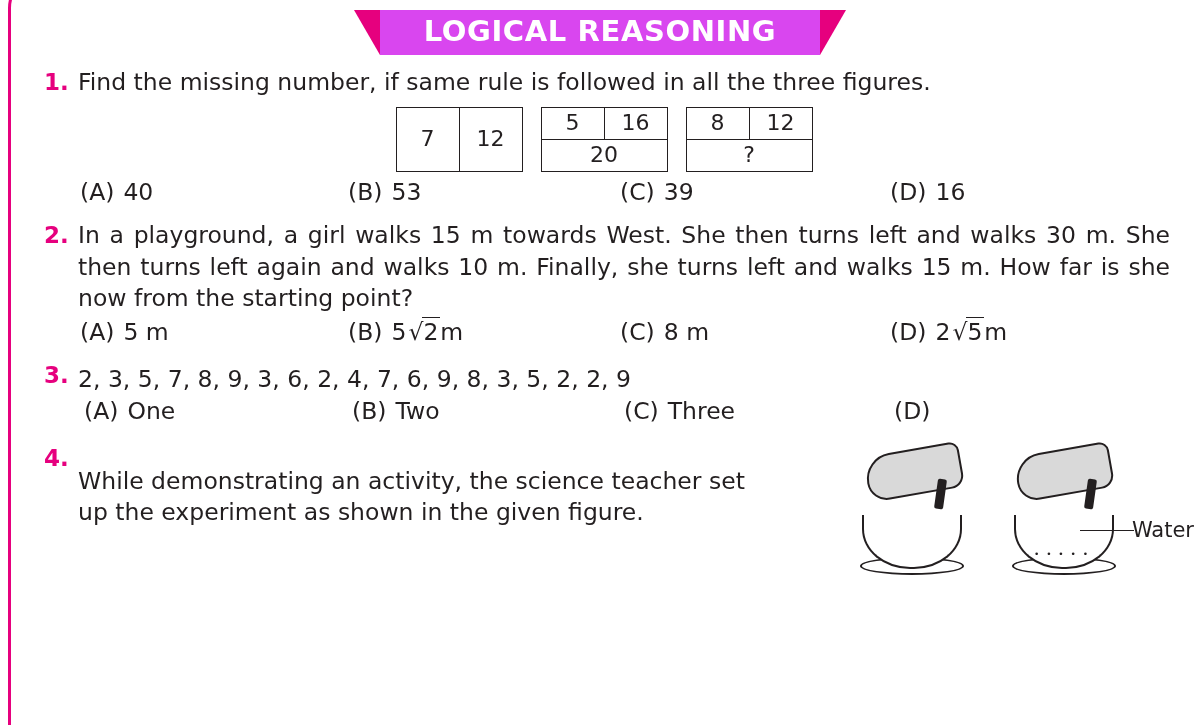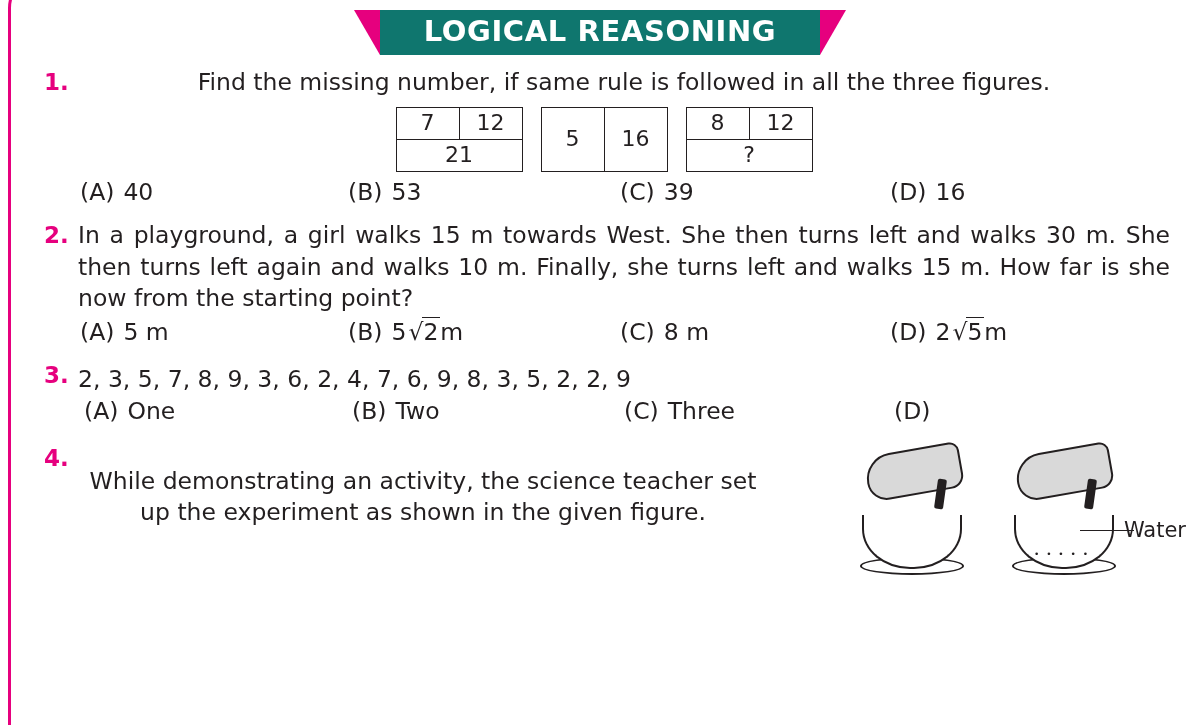--- a/index.html
+++ b/index.html
@@ -36,21 +36,21 @@
     height: 725px;
   }
 
   
   .banner-wrap {
     display: flex;
     justify-content: center;
   }
   .banner {
     position: relative;
-    background: #0f766e;
+    background: #d946ef;
     color: #ffffff;
     font-weight: bold;
     font-size: 29px;
     letter-spacing: 0.6px;
     padding: 7px 44px 9px 44px;
     text-align: center;
     line-height: 1;
   }
   .banner::before,
   .banner::after {
@@ -90,21 +90,21 @@
   }
   .q-body {
     flex: 1 1 auto;
   }
   .q-text {
     font-size: 23.5px;
     line-height: 1.33;
     text-align: justify;
     text-justify: inter-word;
   }
-  .q-text.nojust { text-align: center; }
+  .q-text.nojust { text-align: left; }
 
   
   .options {
     display: flex;
     font-size: 23.5px;
     margin-top: 4px;
   }
   .options .opt {
     display: flex;
     align-items: baseline;
@@ -163,21 +163,21 @@
     padding: 0 0 0 44px;
   }
   .sci-left { flex: 0 0 760px; margin-top: 23px; }
   .sci-fig {
     position: relative;
     flex: 1 1 auto;
     height: 100px;
   }
   .label-water {
     position: absolute;
-    right: 14px;
+    right: 6px;
     bottom: 1px;
     font-size: 21px;
   }
   .lead-line {
     position: absolute;
     right: 66px;
     bottom: 12px;
     width: 54px;
     height: 0;
     border-top: 1.8px solid #231f20;
@@ -251,32 +251,32 @@
     <div class="q-body">
       <div class="q-text nojust">Find the missing number, if same rule is followed in all the three figures.</div>
 
       <div class="fig-tables">
         <table class="mini-table">
           <tbody>
               <tr>
             <td class="cell">7</td>
             <td class="cell">12</td>
           </tr>
-          <tr>
-            <td class="span" colspan="2">21</td>
-          </tr>
         </tbody>
           </table>
 
         <table class="mini-table">
           <tbody>
               <tr>
             <td class="cell">5</td>
             <td class="cell">16</td>
           </tr>
+          <tr>
+            <td class="span" colspan="2">20</td>
+          </tr>
         </tbody>
           </table>
 
         <table class="mini-table">
           <tbody>
               <tr>
             <td class="cell">8</td>
             <td class="cell">12</td>
           </tr>
           <tr>

